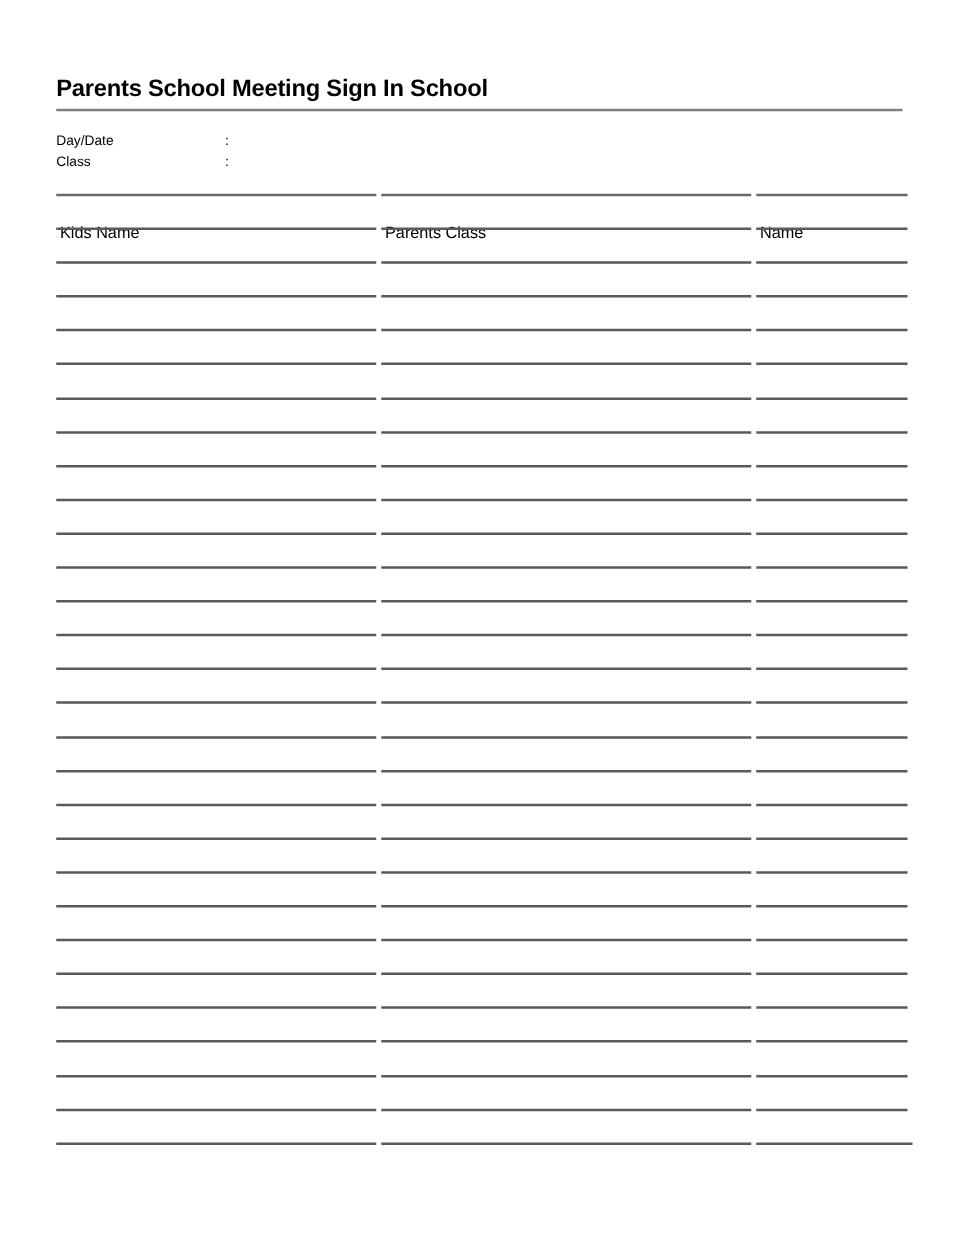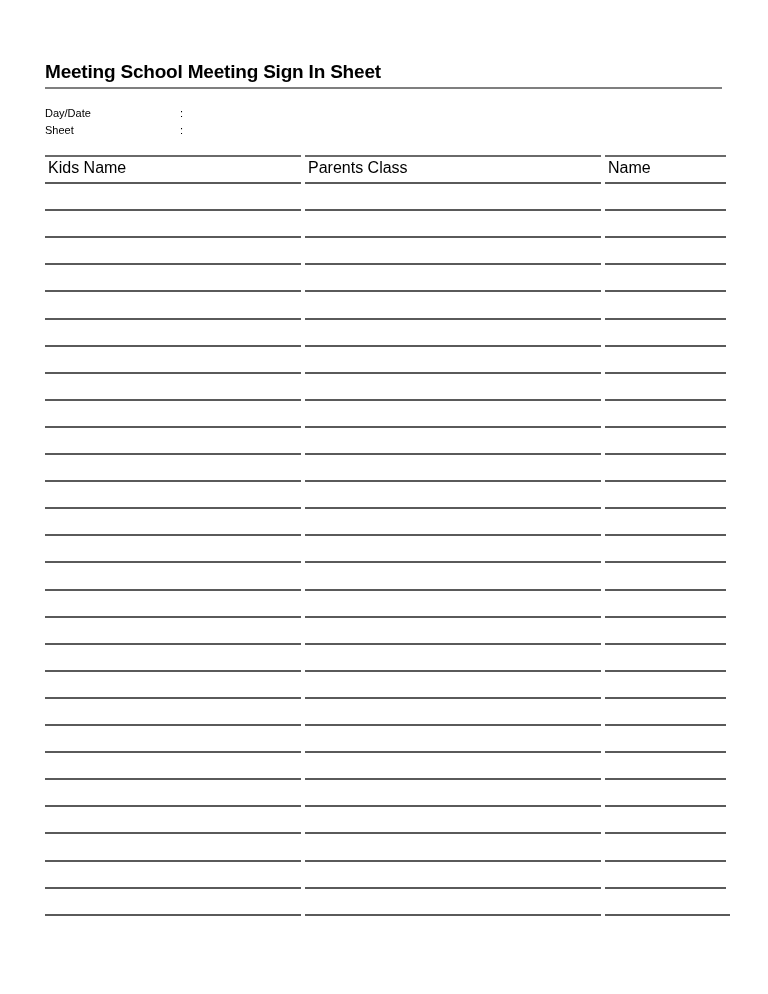--- a/index.html
+++ b/index.html
@@ -45,45 +45,45 @@
     .meta-value { position: absolute; left: 145px; min-width: 200px; height: 14px; }
 
     .col-line {
       position: absolute;
       height: 2px;
       background: #5a5a5a;
     }
     .col-line.thin { background: #6a6a6a; }
     .header-text {
       position: absolute;
-      top: 161px;
-      font-size: 16px;
+      top: 179px;
+      font-size: 13px;
       line-height: 14px;
       white-space: nowrap;
     }
     .row-cell {
       position: absolute;
       height: 25px;
       background: transparent;
     }
   </style>
 </head>
 <body>
 
 <div>
-  <div class="title">Meeting School Meeting Sign In Sheet</div>
+  <div class="title">Parents School Meeting Sign In School</div>
   <div class="title-rule"></div>
 
   <div class="meta-row" style="top:106px;">
     <span class="meta-label">Day/Date</span>
     <span class="meta-colon">:</span>
     <span class="meta-value"></span>
   </div>
   <div class="meta-row" style="top:123px;">
-    <span class="meta-label">Sheet</span>
+    <span class="meta-label">Class</span>
     <span class="meta-colon">:</span>
     <span class="meta-value"></span>
   </div>
 
   <div id="sheet-table">
 
     <div class="col-line thin" style="left:45px; top:155px; width:256px;"></div>
     <div class="col-line thin" style="left:305px; top:155px; width:296px;"></div>
     <div class="col-line thin" style="left:605px; top:155px; width:121px;"></div>
 

